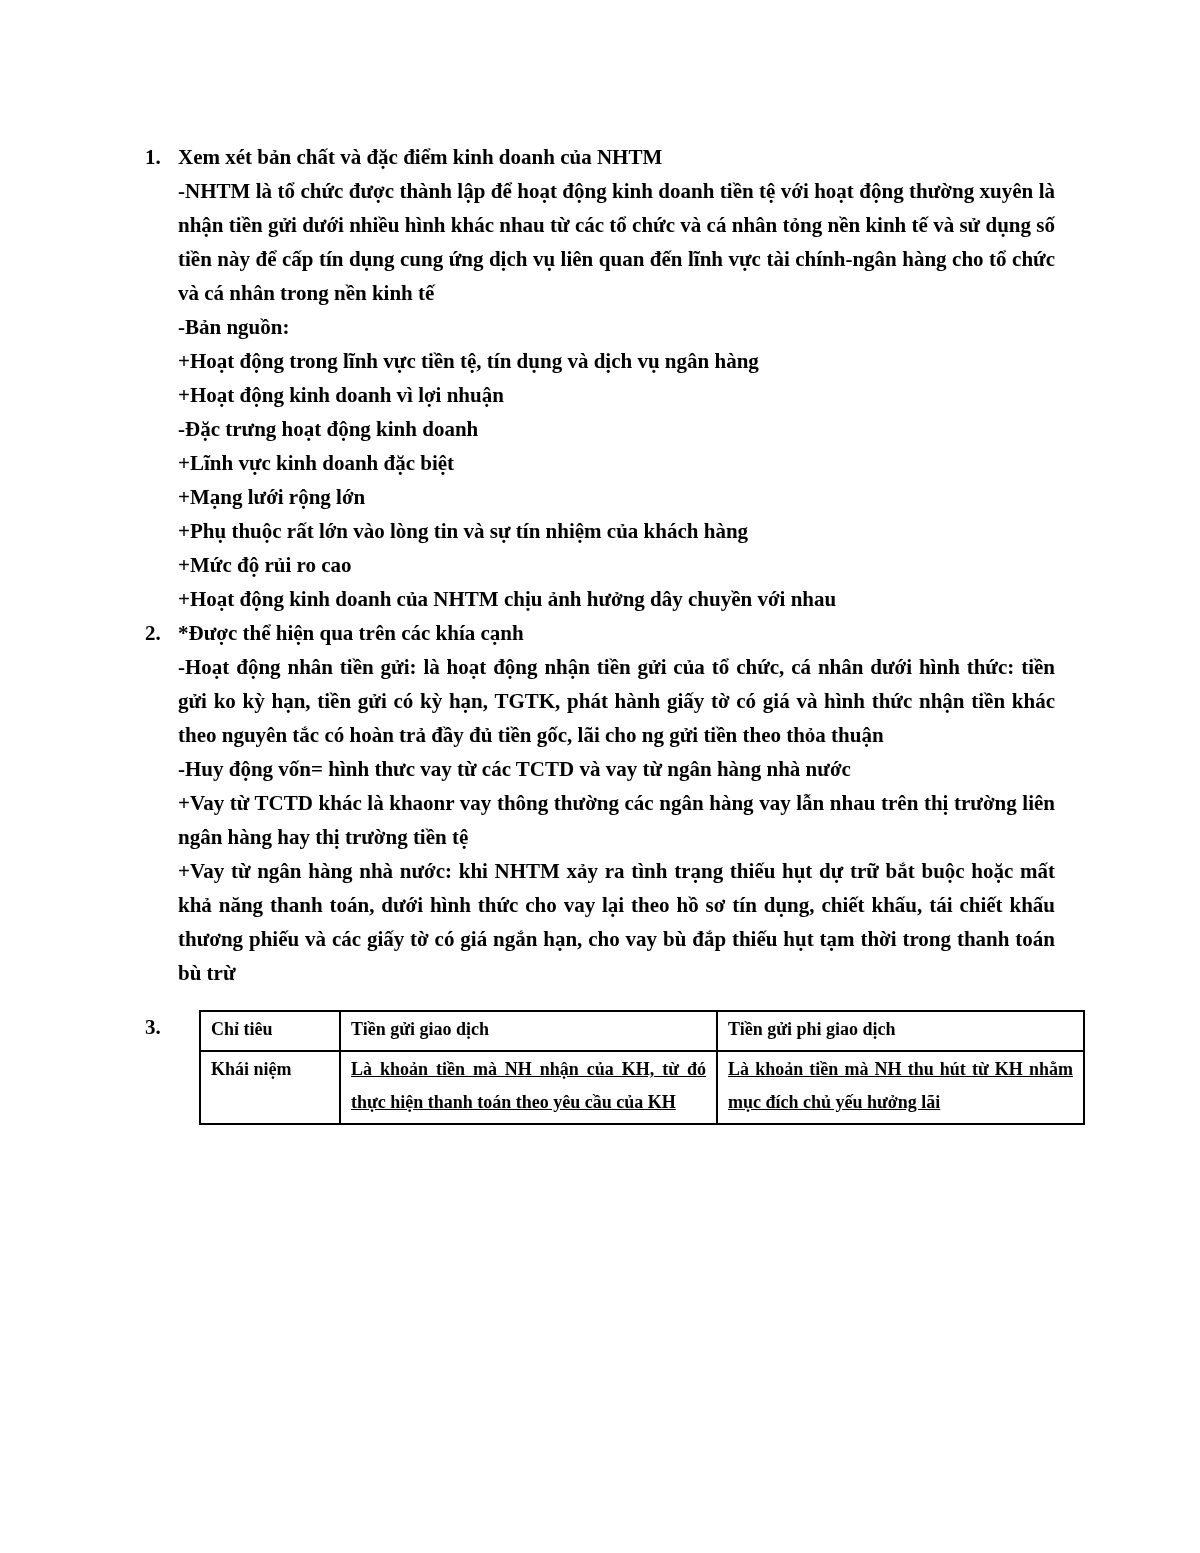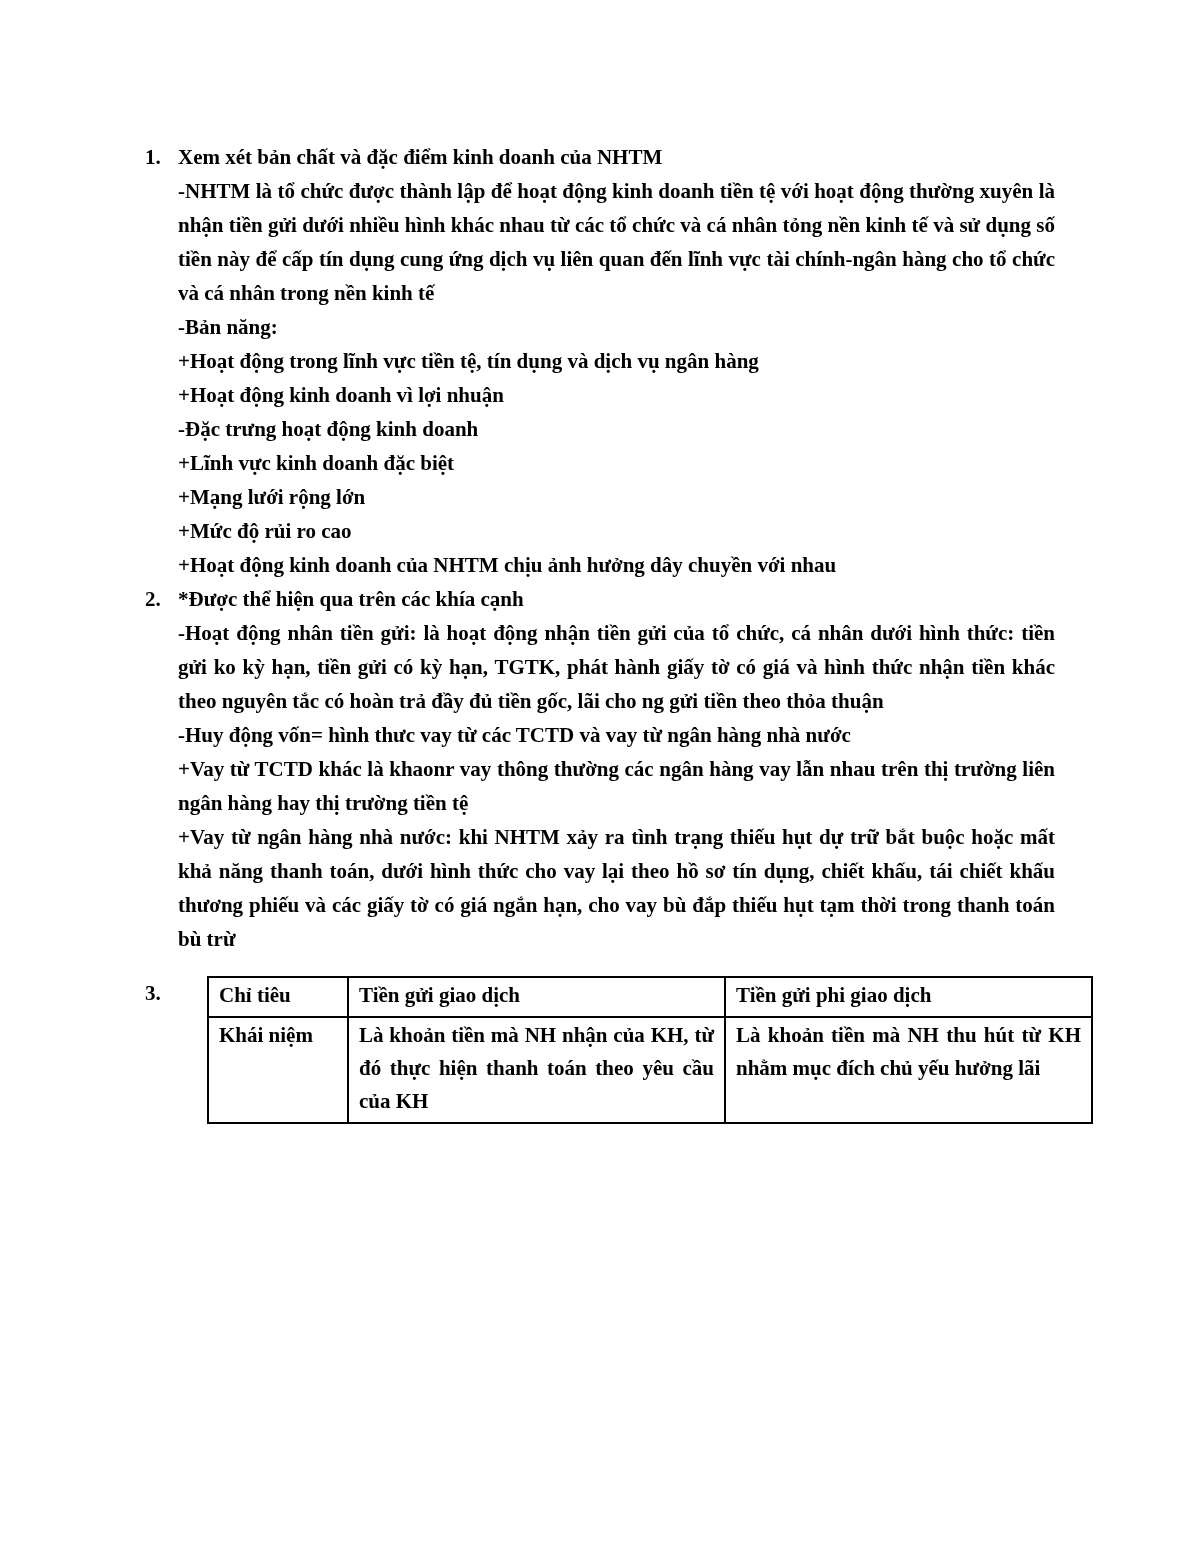--- a/index.html
+++ b/index.html
@@ -34,53 +34,55 @@
     display: block;
     text-align: justify;
   }
   .para {
     text-align: justify;
   }
   .doc-table {
     border-collapse: collapse;
     table-layout: fixed;
     width: 884px;
-    margin: 20px 0 0 29px;
-    font-size: 21px;
+    margin: 20px 0 0 21px;
+    font-size: 18px;
     line-height: 33px;
   }
   .doc-table th, .doc-table td {
     border: 2px solid #000000;
     vertical-align: top;
     padding: 1px 10px 4px 10px;
     text-align: left;
     font-weight: bold;
   }
   .doc-table td.justify {
     text-align: justify;
+    text-decoration: underline;
   }
   .col-1 { width: 140px; }
   .col-2 { width: 377px; }
   .col-3 { width: 367px; }
 </style>
 </head>
 <body>
 
 <div class="page">
 
   <div class="item">
     <span class="item-number">1.</span>
     <span class="item-title">Xem xét bản chất và đặc điểm kinh doanh của NHTM</span>
     <div class="para">-NHTM là tổ chức được thành lập để hoạt động kinh doanh tiền tệ với hoạt động thường xuyên là nhận tiền gửi dưới nhiều hình khác nhau từ các tổ chức và cá nhân tỏng nền kinh tế và sử dụng số tiền này để cấp tín dụng cung ứng dịch vụ liên quan đến lĩnh vực tài chính-ngân hàng cho tổ chức và cá nhân trong nền kinh tế</div>
-    <div class="para">-Bản năng:</div>
+    <div class="para">-Bản nguồn:</div>
     <div class="para">+Hoạt động trong lĩnh vực tiền tệ, tín dụng và dịch vụ ngân hàng</div>
     <div class="para">+Hoạt động kinh doanh vì lợi nhuận</div>
     <div class="para">-Đặc trưng hoạt động kinh doanh</div>
     <div class="para">+Lĩnh vực kinh doanh đặc biệt</div>
     <div class="para">+Mạng lưới rộng lớn</div>
+    <div class="para">+Phụ thuộc rất lớn vào lòng tin và sự tín nhiệm của khách hàng</div>
     <div class="para">+Mức độ rủi ro cao</div>
     <div class="para">+Hoạt động kinh doanh của NHTM chịu ảnh hưởng dây chuyền với nhau</div>
   </div>
 
   <div class="item">
     <span class="item-number">2.</span>
     <div class="para">*Được thể hiện qua trên các khía cạnh</div>
     <div class="para">-Hoạt động nhân tiền gửi: là hoạt động nhận tiền gửi của tổ chức, cá nhân dưới hình thức: tiền gửi ko kỳ hạn, tiền gửi có kỳ hạn, TGTK, phát hành giấy tờ có giá và hình thức nhận tiền khác theo nguyên tắc có hoàn trả đầy đủ tiền gốc, lãi cho ng gửi tiền theo thỏa thuận</div>
     <div class="para">-Huy động vốn= hình thưc vay từ các TCTD và vay từ ngân hàng nhà nước</div>
     <div class="para">+Vay từ TCTD khác là khaonr vay thông thường các ngân hàng vay lẫn nhau trên thị trường liên ngân hàng hay thị trường tiền tệ</div>

